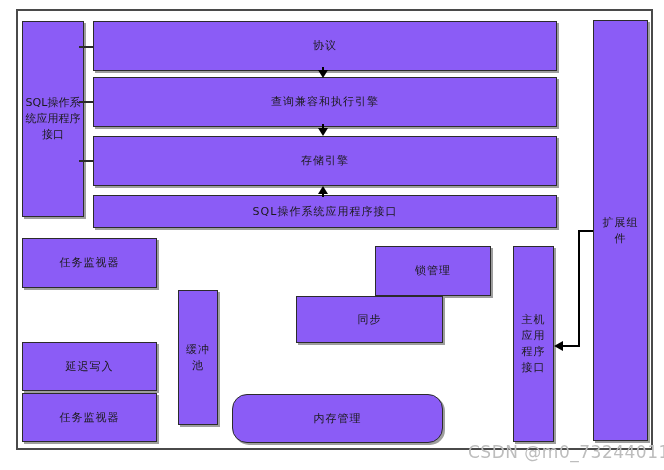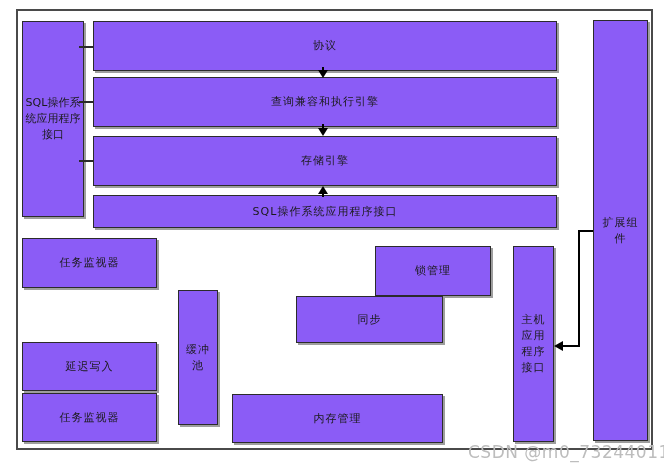--- a/index.html
+++ b/index.html
@@ -89,21 +89,21 @@
   <div class="bx" style="left:178px;top:290px;width:40px;height:135px;">
     <span class="lbl" style="width:26px;">缓冲池</span>
   </div>
 
   <div class="bx" style="left:327px;top:246px;width:116px;height:50px;margin-left:48px;">
     <span class="lbl">锁管理</span>
   </div>
   <div class="bx" style="left:296px;top:296px;width:147px;height:47px;">
     <span class="lbl">同步</span>
   </div>
-  <div class="bx" style="left:232px;top:394px;width:211px;height:49px;">
+  <div class="bx" style="left:232px;top:394px;width:211px;height:49px;border-radius:15px;">
     <span class="lbl">内存管理</span>
   </div>
 
 
   <div class="bx" style="left:513px;top:246px;width:41px;height:196px;">
     <span class="lbl" style="width:26px;">主机应用程序接口</span>
   </div>
 
   <div class="bx" style="left:593px;top:20px;width:55px;height:421px;">
     <span class="lbl" style="width:38px;">扩展组件</span>

